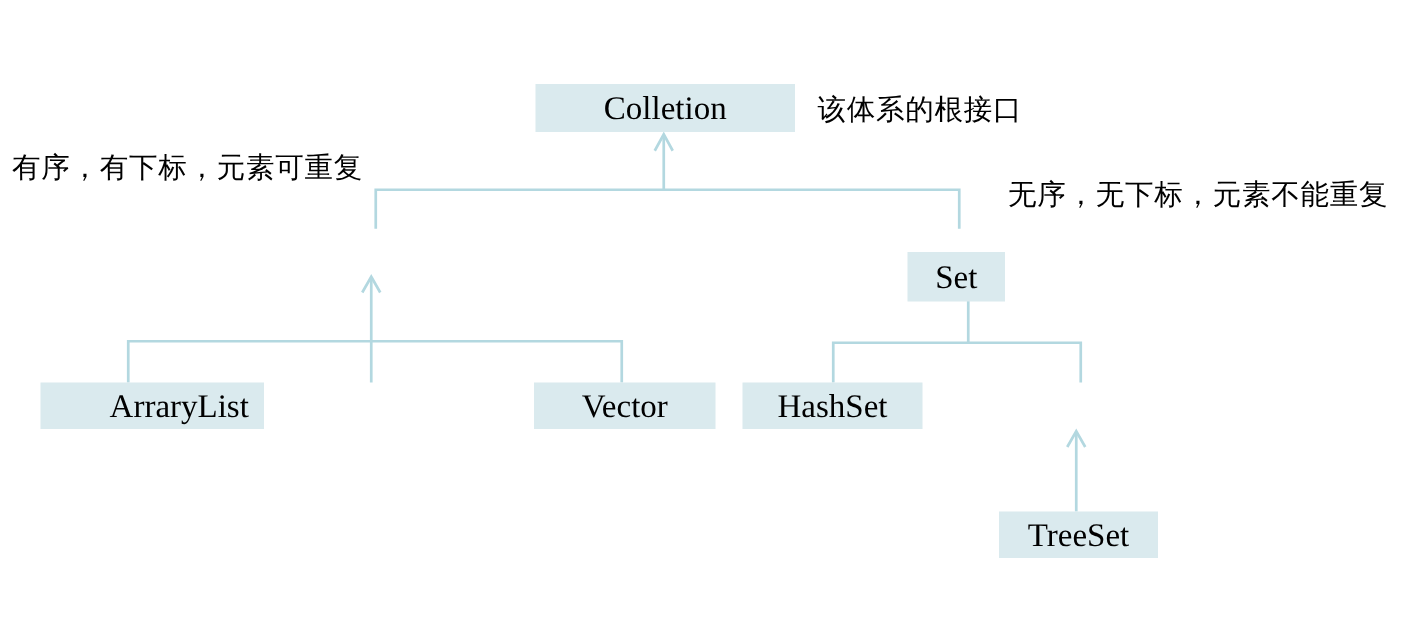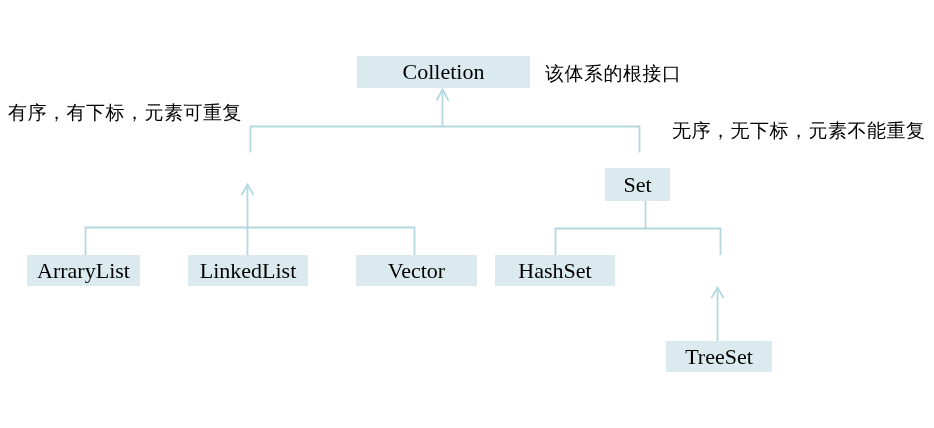--- a/index.html
+++ b/index.html
@@ -79,23 +79,22 @@
 
     <path class="edge" d="M717.5,341 L717.5,289"></path>
     <path class="edge" d="M711.5,298 L717.5,287.5 L723.5,298"></path>
   </svg>
 
   <div class="node" style="left:357px; top:56px;  width:173px; height:32px;">Colletion</div>
 
 
   <div class="node" style="left:605px; top:168px; width:65px;  height:33px;">Set</div>
 
-  <div class="node" style="left:27px;  top:255px; width:113px; height:31px;">ArraryList</div>
+  <div class="node" style="left:27px;  top:255px; width:113px; height:31px;padding-left:36px;">ArraryList</div>
 
-  <div class="node" style="left:188px; top:255px; width:120px; height:31px;">LinkedList</div>
 
   <div class="node" style="left:495px; top:255px; width:120px; height:31px;">HashSet</div>
 
   <div class="node" style="left:356px; top:255px; width:121px; height:31px;">Vector</div>
 
 
   <div class="node" style="left:666px; top:341px; width:106px; height:31px;">TreeSet</div>
 
   <div class="note" style="left:545px; top:61px;">该体系的根接口</div>
 

